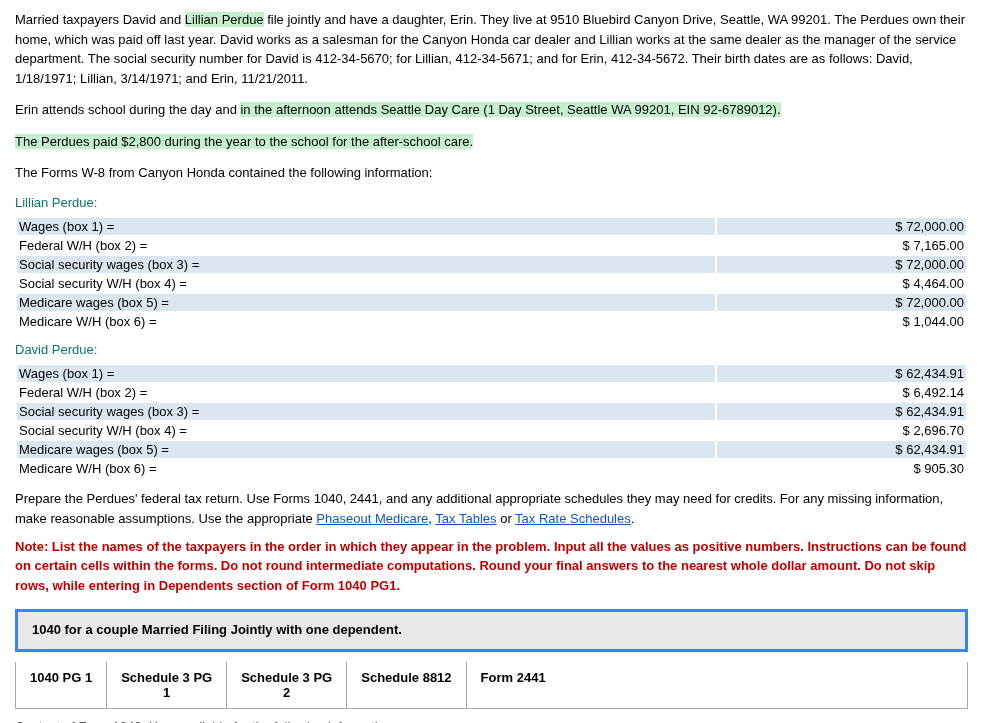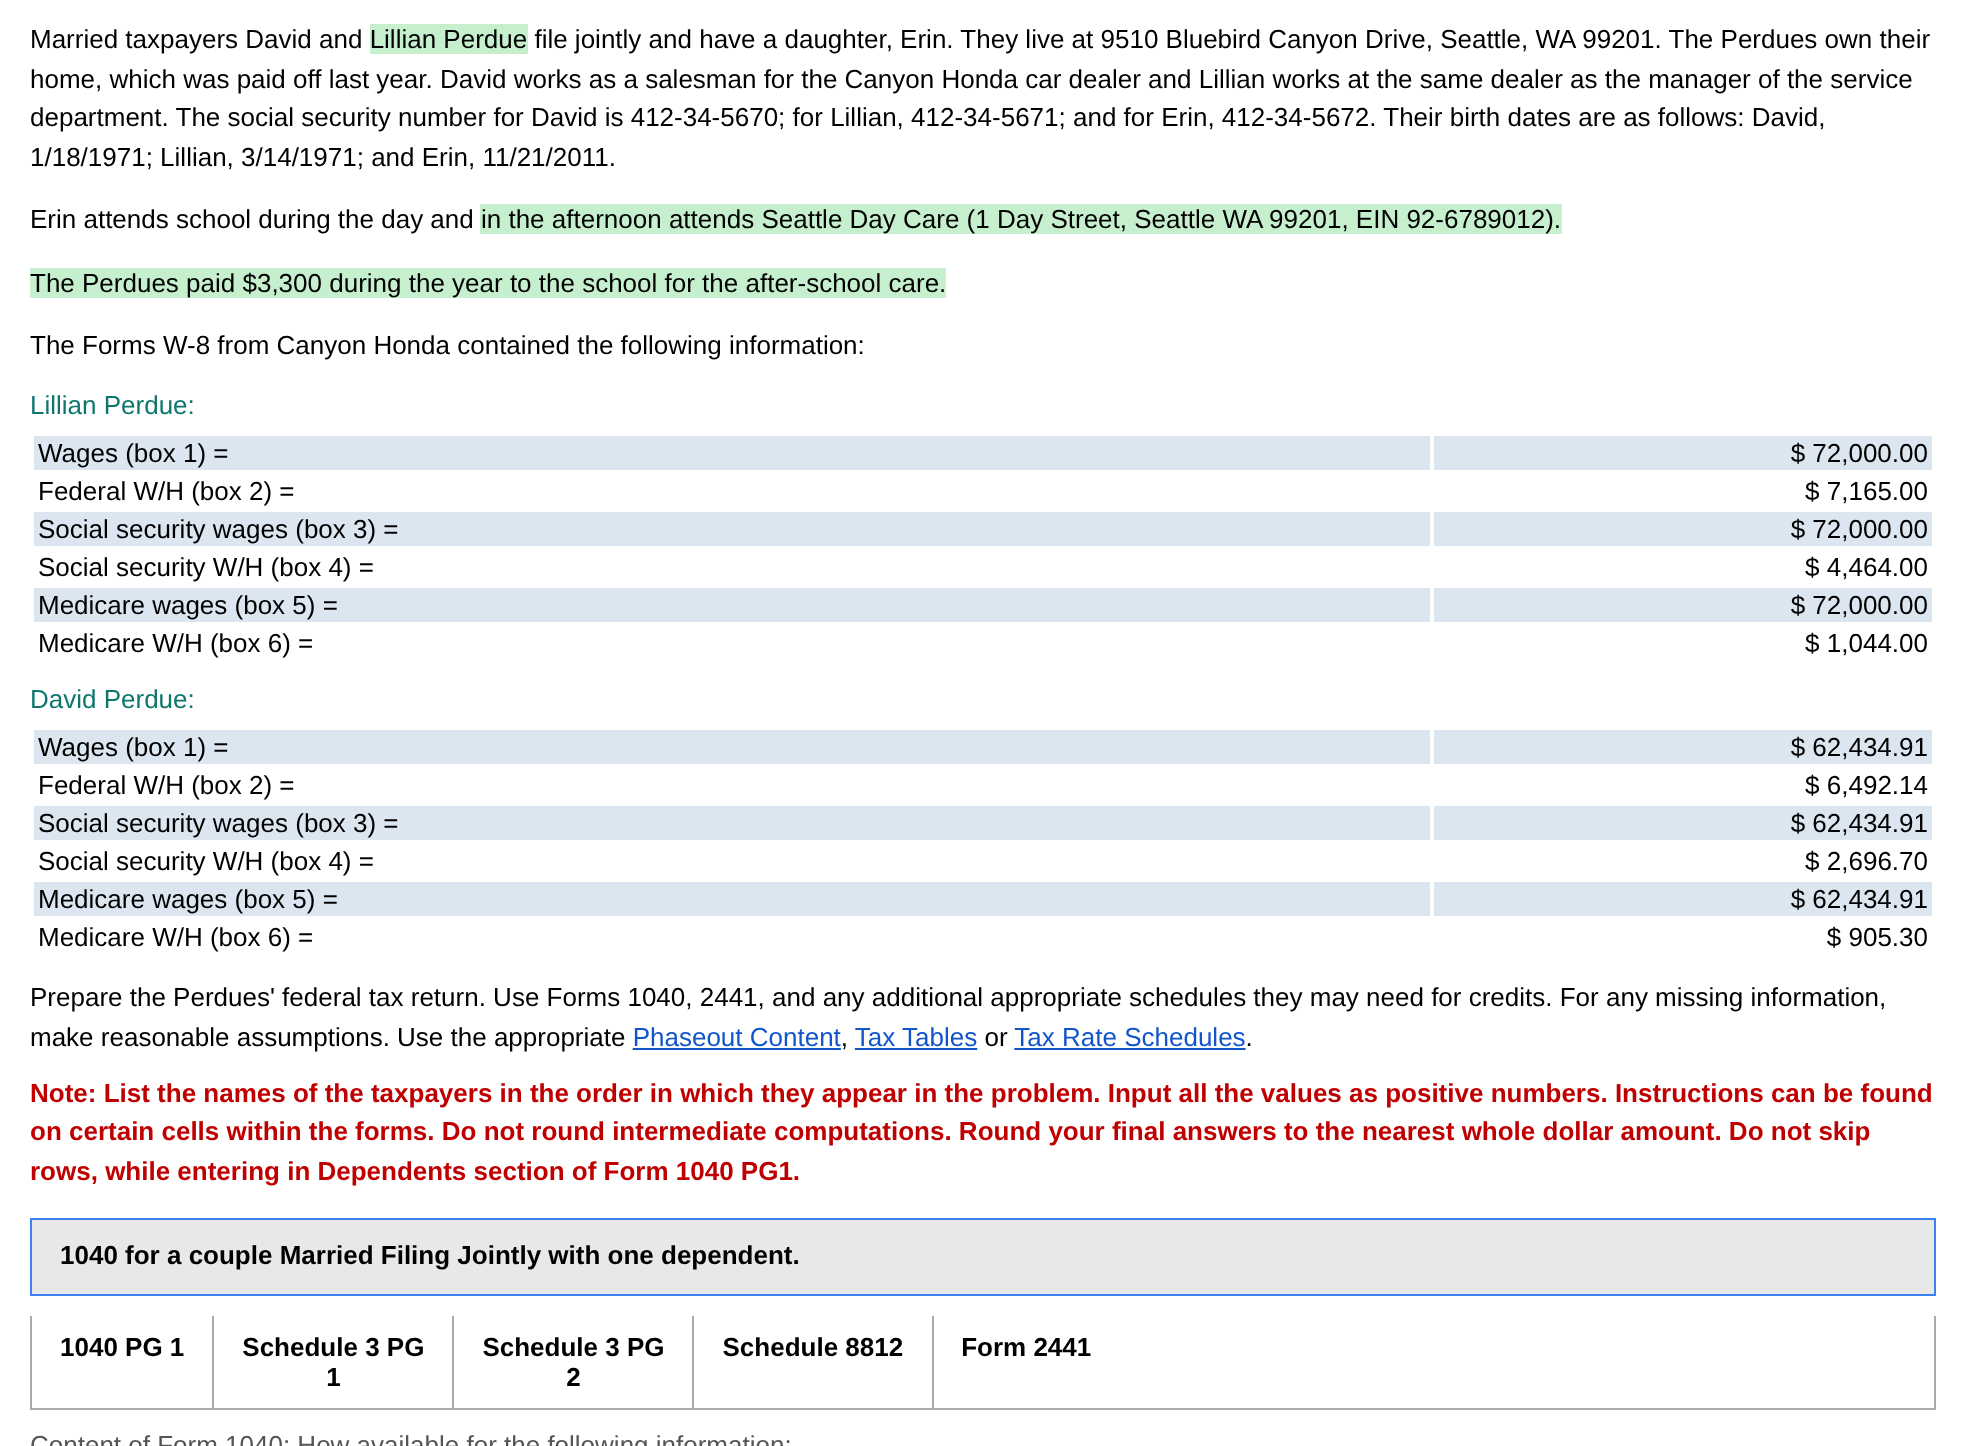--- a/index.html
+++ b/index.html
@@ -48,21 +48,21 @@
     .prepare-text a {
       color: #1155cc;
     }
     .note-text {
       color: #c00000;
       font-weight: bold;
       line-height: 1.5;
       margin-bottom: 14px;
     }
     .form-box {
-      border: 1px solid #3b82f6;
+      border: 3px solid #3b82f6;
       background: #e8e8e8;
       padding: 10px 14px 12px 14px;
       margin-bottom: 10px;
     }
     .form-box-title {
       font-weight: bold;
       font-size: 13px;
     }
     .tabs-row {
       display: flex;
@@ -100,21 +100,21 @@
 
   <div class="intro-text">
     Married taxpayers David and <span style="background:#c6efce;">Lillian Perdue</span> file jointly and have a daughter, Erin. They live at 9510 Bluebird Canyon Drive, Seattle, WA 99201. The Perdues own their home, which was paid off last year. David works as a salesman for the Canyon Honda car dealer and Lillian works at the same dealer as the manager of the service department. The social security number for David is 412-34-5670; for Lillian, 412-34-5671; and for Erin, 412-34-5672. Their birth dates are as follows: David, 1/18/1971; Lillian, 3/14/1971; and Erin, 11/21/2011.
   </div>
 
   <div style="margin-bottom:8px;">
     <div class="intro-text">
       Erin attends school during the day and <span style="background:#c6efce;">in the afternoon attends Seattle Day Care (1 Day Street, Seattle WA 99201, EIN 92-6789012).</span>
     </div>
     <div class="intro-text">
-      <span style="background:#c6efce;">The Perdues paid $3,300 during the year to the school for the after-school care.</span>
+      <span style="background:#c6efce;">The Perdues paid $2,800 during the year to the school for the after-school care.</span>
     </div>
     <div class="intro-text">
       The Forms W-8 from Canyon Honda contained the following information:
     </div>
   </div>
 
   <div class="section-label">Lillian Perdue:</div>
 
   <table class="wage-table">
     <tbody>
@@ -172,21 +172,21 @@
     <tr>
       <td class="wage-label">Medicare W/H (box 6) =</td>
       <td class="wage-val">$ 905.30</td>
     </tr>
   </tbody>
     </table>
 
   <div class="prepare-text">
     Prepare the Perdues' federal tax return. Use Forms 1040, 2441, and any additional appropriate schedules they may need for credits.
     For any missing information, make reasonable assumptions. Use the appropriate
-    <a href="#">Phaseout Content</a>,
+    <a href="#">Phaseout Medicare</a>,
     <a href="#">Tax Tables</a> or
     <a href="#">Tax Rate Schedules</a>.
   </div>
 
   <div class="note-text">Note: List the names of the taxpayers in the order in which they appear in the problem. Input all the values as positive numbers. Instructions can be found on certain cells within the forms. Do not round intermediate computations. Round your final answers to the nearest whole dollar amount. Do not skip rows, while entering in Dependents section of Form 1040 PG1.</div>
 
   <div class="form-box">
     <div class="form-box-title">1040 for a couple Married Filing Jointly with one dependent.</div>
   </div>
 

